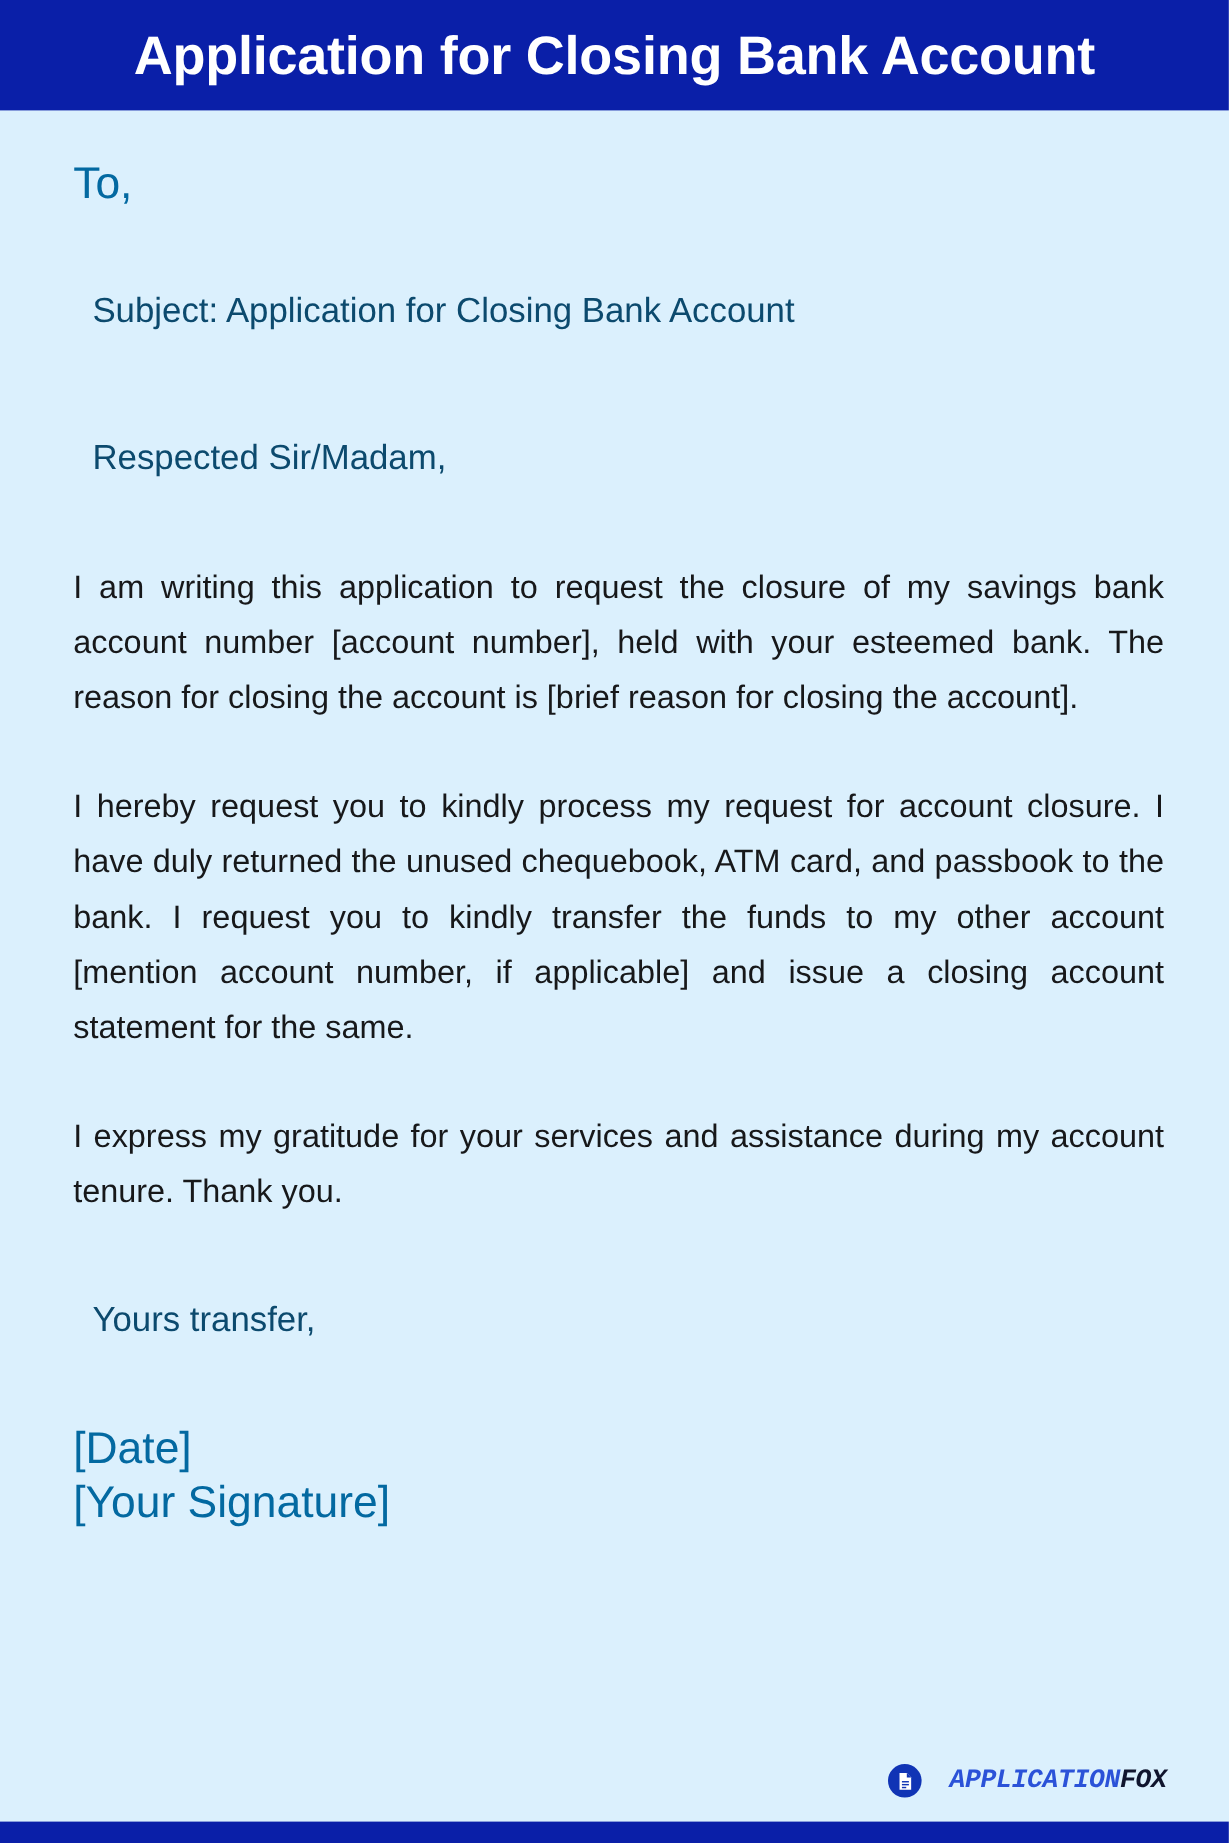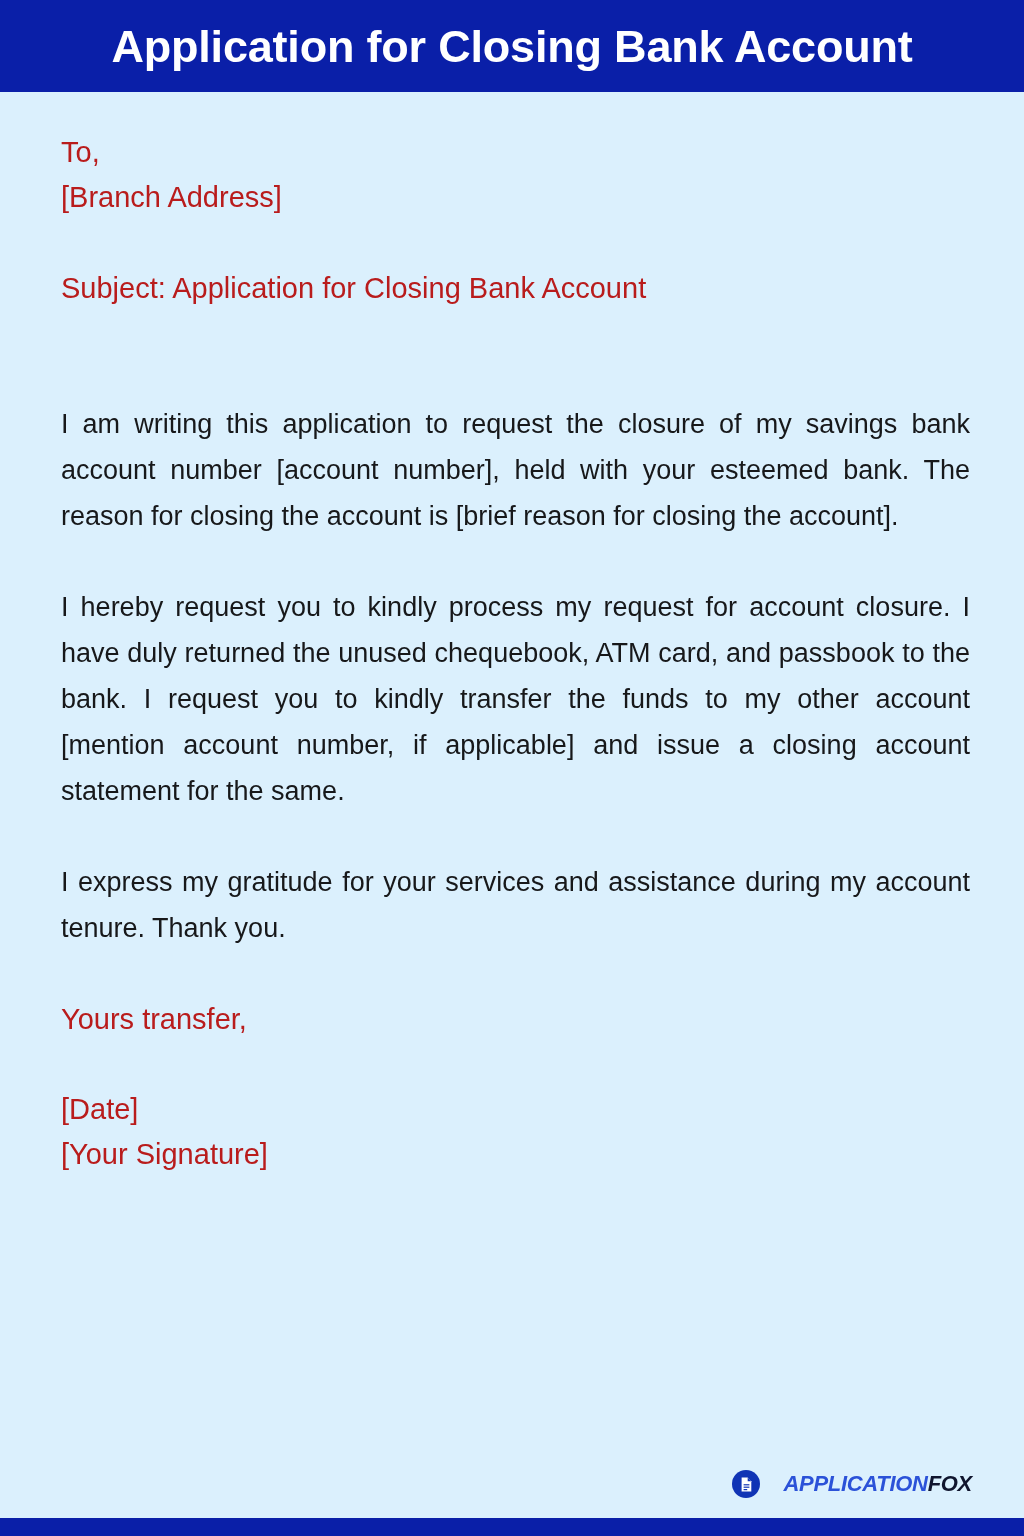--- a/index.html
+++ b/index.html
@@ -43,48 +43,48 @@
     white-space: nowrap;
   }
   
   .letter {
     flex: 1 1 auto;
     padding: 38px 54px 0 61px;
     box-sizing: border-box;
     position: relative;
   }
   .block {
-    color: #b91c1c;
+    color: #0369a1;
     font-family: "Liberation Sans", sans-serif;
-    font-size: 29px;
+    font-size: 37px;
     line-height: 45px;
     font-weight: normal;
   }
   .addr-line {
     display: block;
     white-space: nowrap;
   }
   .gap {
     height: 45px;
   }
   .para {
     color: #17181a;
     font-family: "Liberation Sans", sans-serif;
     font-size: 27px;
     line-height: 46px;
     text-align: justify;
     text-justify: inter-word;
     margin: 0;
   }
   .single {
-    color: #b91c1c;
+    color: #0c4a6e;
     font-family: "Liberation Sans", sans-serif;
     font-size: 29px;
     line-height: 46px;
-    margin: 0;
+    margin: 16px;
     white-space: nowrap;
   }
   .sign-line {
     display: block;
     white-space: nowrap;
   }
   
   .brand {
     position: absolute;
     right: 52px;
@@ -98,21 +98,21 @@
     height: 28px;
     border-radius: 50%;
     background: #1034b5;
     display: flex;
     align-items: center;
     justify-content: center;
     flex: 0 0 auto;
   }
   .brand-mark svg { display: block; }
   .brand-text {
-    font-family: Liberation Sans, sans-serif;
+    font-family: Liberation Mono, monospace;
     font-size: 22px;
     font-weight: bold;
     font-style: italic;
     letter-spacing: -0.3px;
     line-height: 1;
     white-space: nowrap;
     margin-left: 16px;
   }
   .brand-a { color: #2b52d8; }
   .brand-b { color: #10152e; }
@@ -130,29 +130,29 @@
 <div class="page">
 
   <div class="header-bar">
     <div class="header-title">Application for Closing Bank Account</div>
   </div>
 
   <div class="letter">
 
     <div class="block">
       <span class="addr-line">To,</span>
-      <span class="addr-line">[Branch Address]</span>
     </div>
 
     <div class="gap"></div>
 
     <p class="single">Subject: Application for Closing Bank Account</p>
 
     <div class="gap"></div>
 
+    <p class="single">Respected Sir/Madam,</p>
 
     <div class="gap"></div>
 
     <p class="para">I am writing this application to request the closure of my savings bank account number [account number], held with your esteemed bank. The reason for closing the account is [brief reason for closing the account].</p>
 
     <div class="gap"></div>
 
     <p class="para">I hereby request you to kindly process my request for account closure. I have duly returned the unused chequebook, ATM card, and passbook to the bank. I request you to kindly transfer the funds to my other account [mention account number, if applicable] and issue a closing account statement for the same.</p>
 
     <div class="gap"></div>

